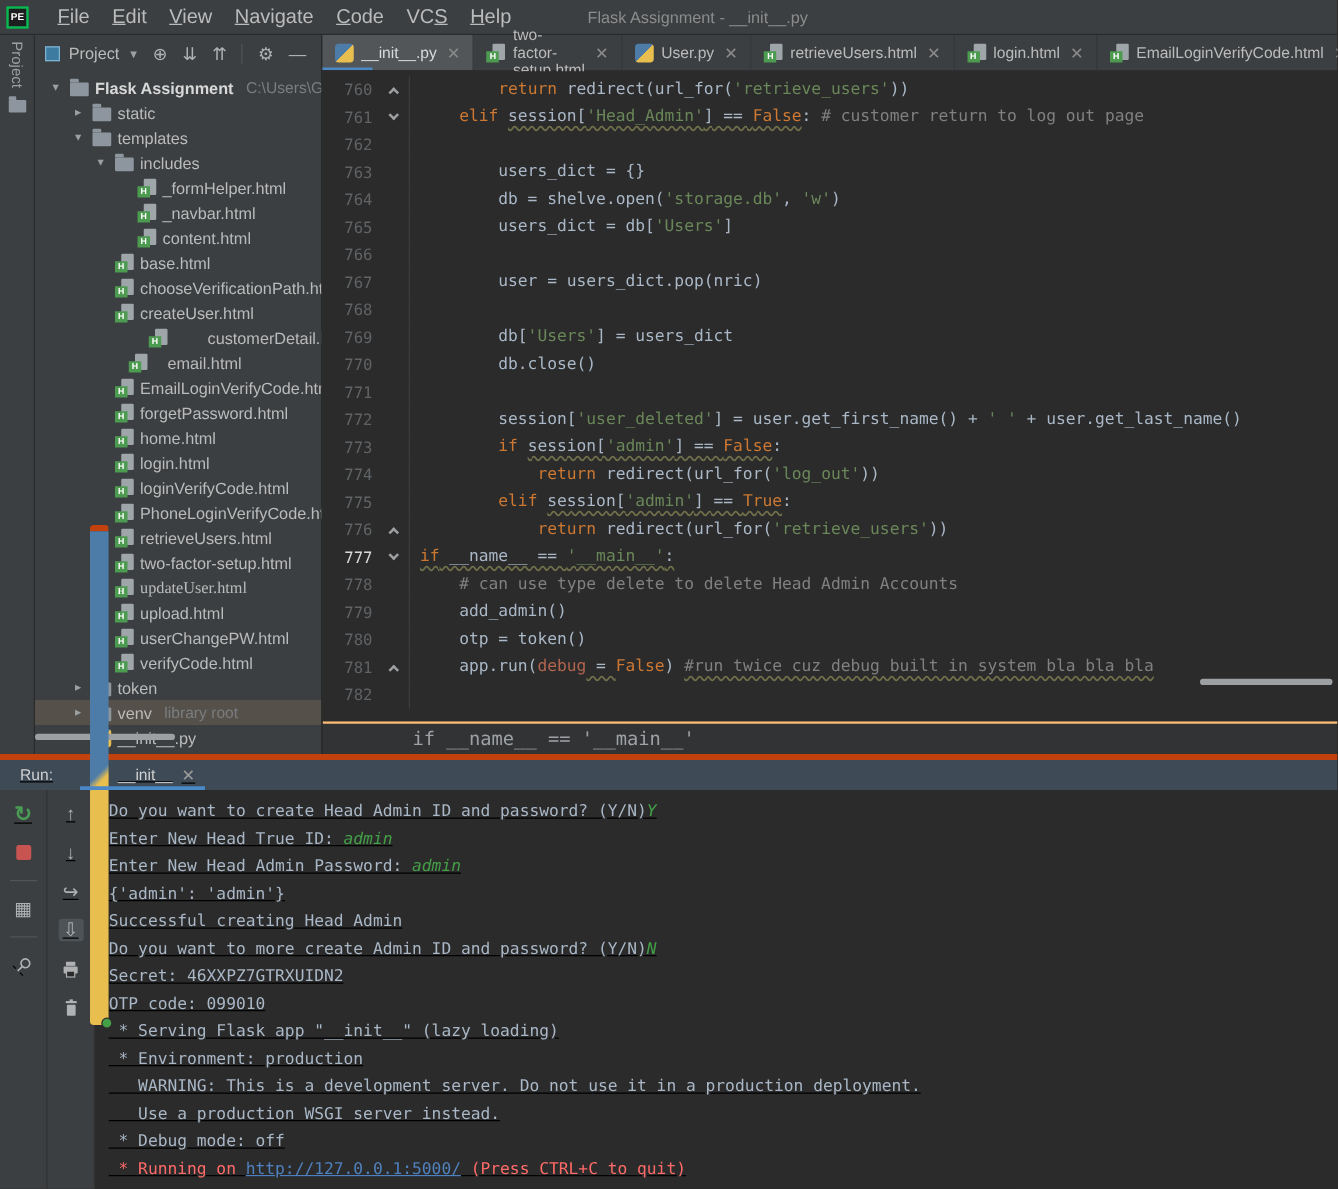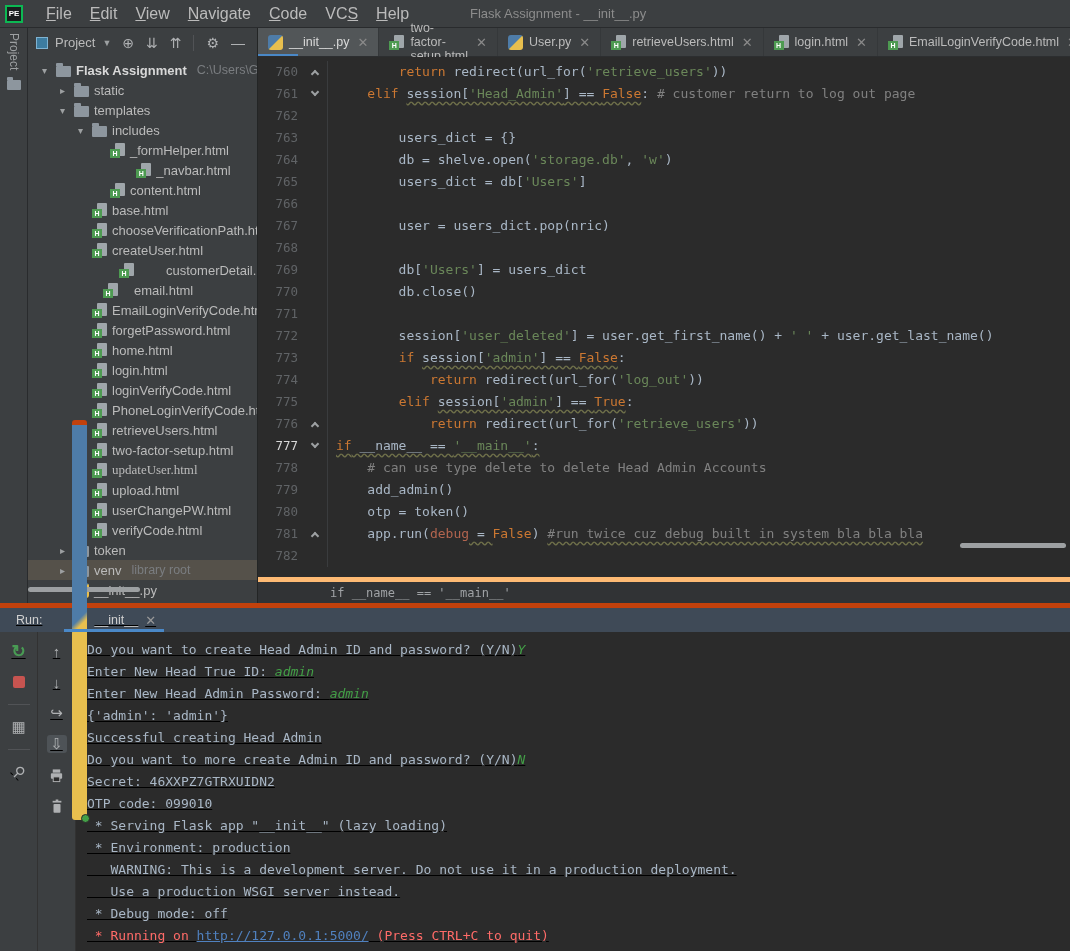--- a/index.html
+++ b/index.html
@@ -81,22 +81,22 @@
        border-right:2px solid #9da0a2;border-bottom:2px solid #9da0a2;}
   .chv-u{transform:rotate(-135deg);top:10px;}
   .chv-d{transform:rotate(45deg);top:6px;}
   .ctext{white-space:pre;color:#a9b7c6;padding-left:8px;}
   .sg-p{color:#a9b7c6;} .sg-k{color:#cc7832;} .sg-s{color:#6a8759;}
   .sg-c{color:#808080;} .sg-a{color:#b3654f;}
   .wv{text-decoration:underline;text-decoration-style:wavy;text-decoration-color:#70714a;
       text-underline-offset:3px;}
   .ehs{position:absolute;right:4px;bottom:3px;width:106px;height:5px;background:#9da0a2;
        border-radius:3px;}
-  .breadcrumb{height:26px;background:#313335;border-top:5px solid #fdba74;display:flex;
-       align-items:center;padding-left:72px;color:#9fa2a5;font-size:12px;flex:none;
+  .breadcrumb{height:26px;background:#313335;border-top:2px solid #fdba74;display:flex;
+       align-items:center;padding-left:72px;color:#9fa2a5;font-size:15px;flex:none;
        font-family:"DejaVu Sans Mono",monospace;}
 
   
   .run{height:400px;display:flex;flex-direction:column;border-top:5px solid #c2410c;text-decoration:underline;}
   .run-header{height:24px;background:#3f4a57;display:flex;align-items:center;
        padding-left:16px;font-size:12.5px;color:#d0d0d0;flex:none;}
   .run-tab{display:flex;align-items:center;gap:7px;height:100%;position:relative;
        padding:0 8px;margin-left:22px;color:#d0d0d0;}
   .run-tab::after{content:"";position:absolute;left:0;right:0;bottom:0;height:3px;
        background:#4a88c7;}
@@ -174,21 +174,21 @@
         <div class="trow" style="padding-left: 46px;">
           <span class="chev">▾</span>
           <span class="fldr"></span>
           <span class="tlabel">includes</span>
         </div>
         <div class="trow" style="padding-left: 64px;">
           <span class="chev"></span>
           <span class="fico"></span>
           <span class="tlabel">_formHelper.html</span>
         </div>
-        <div class="trow" style="padding-left: 64px; justify-content: center;">
+        <div class="trow" style="padding-left: 64px;">
           <span class="chev"></span>
           <span class="fico"></span>
           <span class="tlabel">_navbar.html</span>
         </div>
         <div class="trow" style="padding-left: 64px;">
           <span class="chev"></span>
           <span class="fico"></span>
           <span class="tlabel">content.html</span>
         </div>
         <div class="trow" style="padding-left: 46px;">

